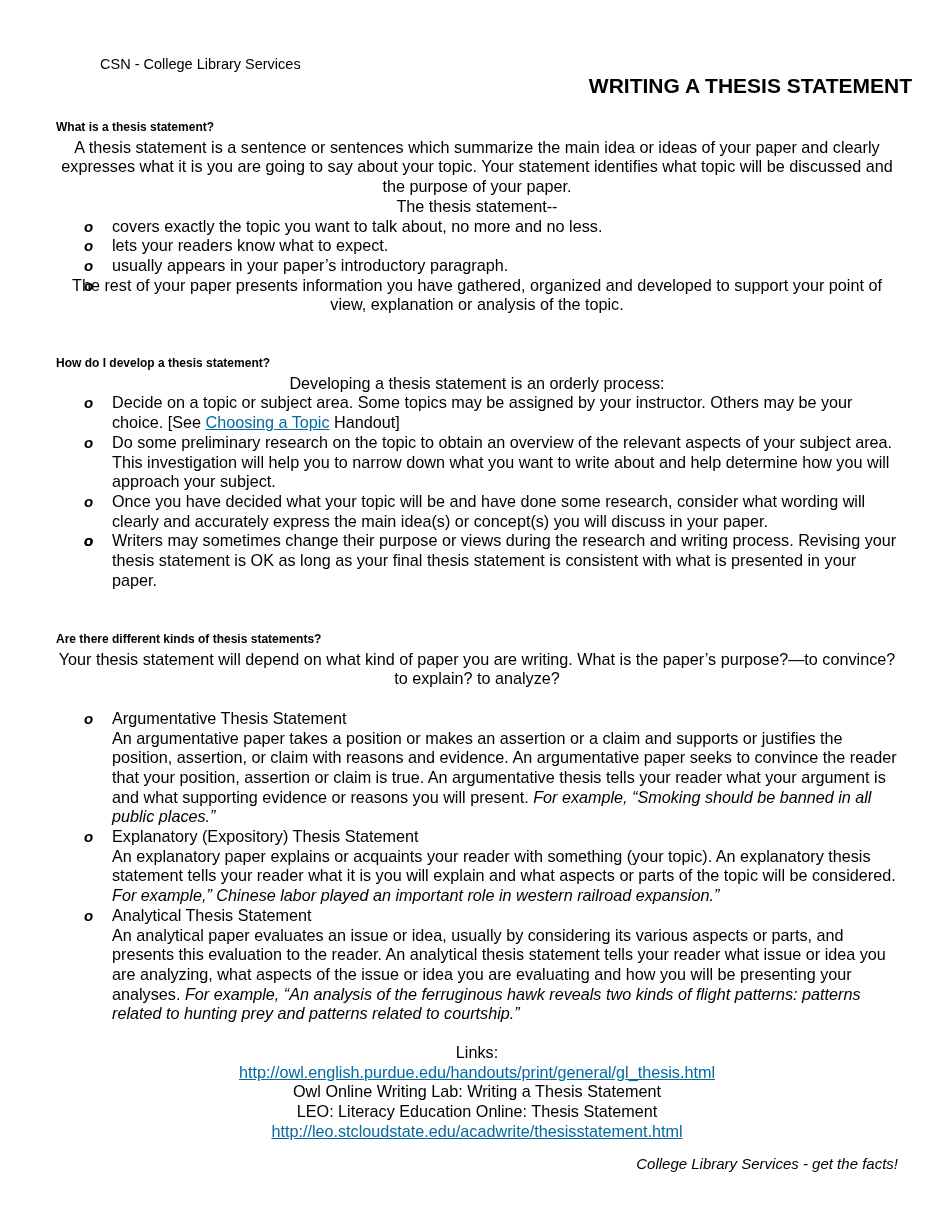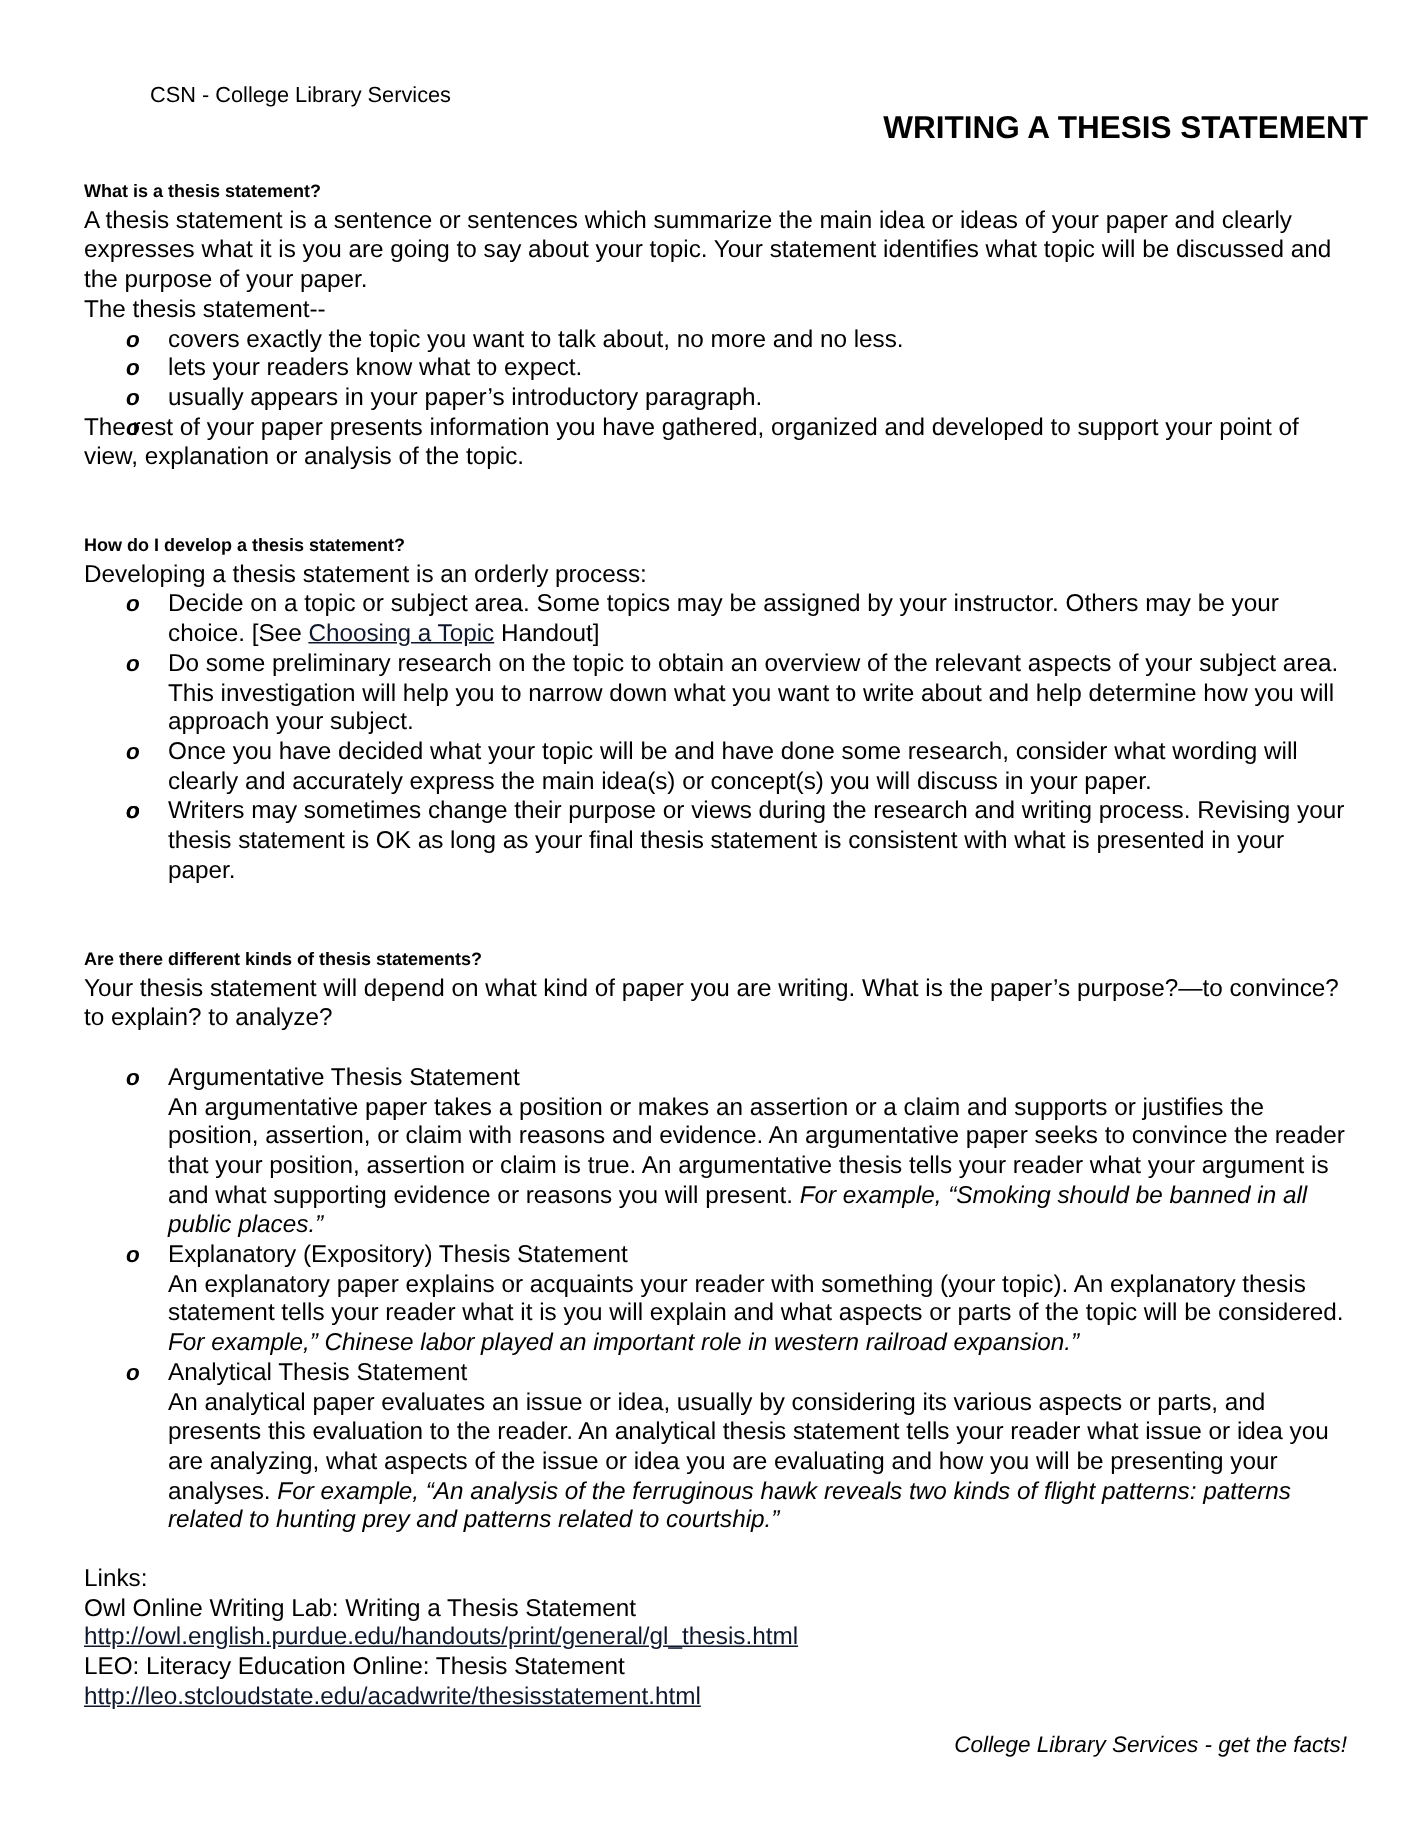--- a/index.html
+++ b/index.html
@@ -5,25 +5,25 @@
   html, body { margin: 0; padding: 0; background: #ffffff; }
   body {
     width: 950px; height: 1230px; position: relative; overflow: hidden;
     font-family: "Liberation Sans", sans-serif; color: #000; font-size: 16.2px;
   }
   .page { position: absolute; left: 56px; top: 0; width: 842px; }
   .org { position: absolute; top: 56px; left: 0; font-size: 14.5px; margin-left: 44px; }
   .title { position: absolute; top: 74px; left: 16px; width: 840px; text-align: right; font-weight: bold; font-size: 21px; }
   .block { position: absolute; left: 0; width: 842px; line-height: 19.7px; }
   h2 { font-size: 12px; font-weight: bold; margin: 0; line-height: 19.7px; }
-  p { margin: 0; }
+  p { margin: 0; text-align: center; }
   ul { list-style: none; margin: 0; padding: 0; }
   li { position: relative; padding-left: 56px; }
   .bullet { position: absolute; left: 28px; top: 0; font-style: italic; font-weight: bold; font-size: 15px; }
-  a { color: #0f172a; text-decoration: underline; }
+  a { color: #0369a1; text-decoration: underline; }
   .it { font-style: italic; }
   .b { font-weight: normal; }
   .footer { position: absolute; top: 1155px; right: 0; font-style: italic; font-size: 15px; }
 </style>
 </head>
 <body>
 
 <div class="page">
   <div class="org">CSN - College Library Services</div>
   <div class="title">WRITING A THESIS STATEMENT</div>
@@ -59,20 +59,20 @@
     <div style="height:19.7px;"></div>
     <ul>
       <li><span class="bullet">o</span><div class="b">Argumentative Thesis Statement</div><span>An argumentative paper takes a position or makes an assertion or a claim and supports or justifies the position, assertion, or claim with reasons and evidence.  An argumentative paper seeks to convince the reader that your position, assertion or claim is true.  An argumentative thesis tells your reader what your argument is and what supporting evidence or reasons you will present.  </span><span class="it">For example, “Smoking should be banned in all public places.”</span></li>
       <li><span class="bullet">o</span><div class="b">Explanatory (Expository) Thesis Statement</div><span>An explanatory paper explains or acquaints your reader with something (your topic).  An explanatory thesis statement tells your reader what it is you will explain and what aspects or parts of the topic will be considered.  </span><span class="it">For example,” Chinese labor played an important role in western railroad expansion.”</span></li>
       <li><span class="bullet">o</span><div class="b">Analytical Thesis Statement</div><span>An analytical paper evaluates an issue or idea, usually by considering its various aspects or parts, and presents this evaluation to the reader.  An analytical thesis statement tells your reader what issue or idea you are analyzing, what aspects of the issue or idea you are evaluating and how you will be presenting your analyses.  </span><span class="it">For example, “An analysis of the ferruginous hawk reveals two kinds of flight patterns: patterns related to hunting prey and patterns related to courtship.”</span></li>
     </ul>
   </div>
 
   <div class="block" style="top:1043px;">
     <p>Links:</p>
+    <p><a href="#">http://owl.english.purdue.edu/handouts/print/general/gl_thesis.html</a></p>
     <p>Owl Online Writing Lab: Writing a Thesis Statement</p>
-    <p><a href="#">http://owl.english.purdue.edu/handouts/print/general/gl_thesis.html</a></p>
     <p>LEO: Literacy Education Online: Thesis Statement</p>
     <p><a href="#">http://leo.stcloudstate.edu/acadwrite/thesisstatement.html</a></p>
   </div>
 
   <div class="footer">College Library Services - get the facts!</div>
 </div>
 
 </body></html>

